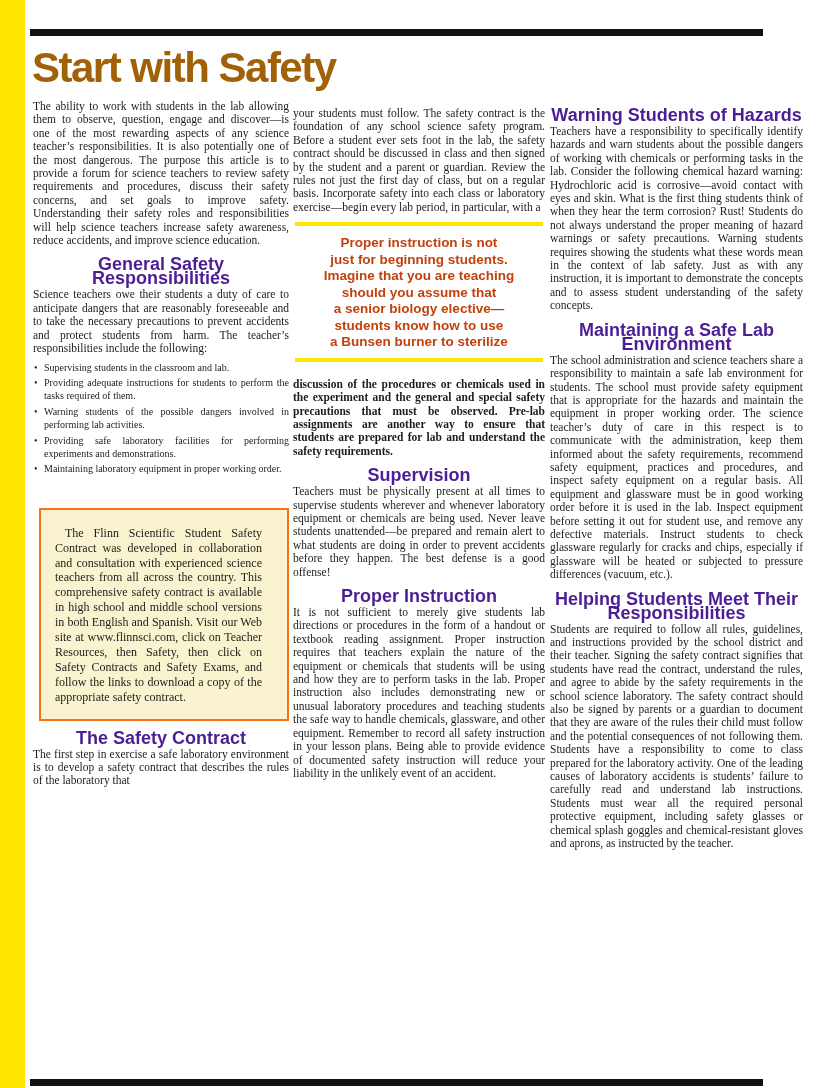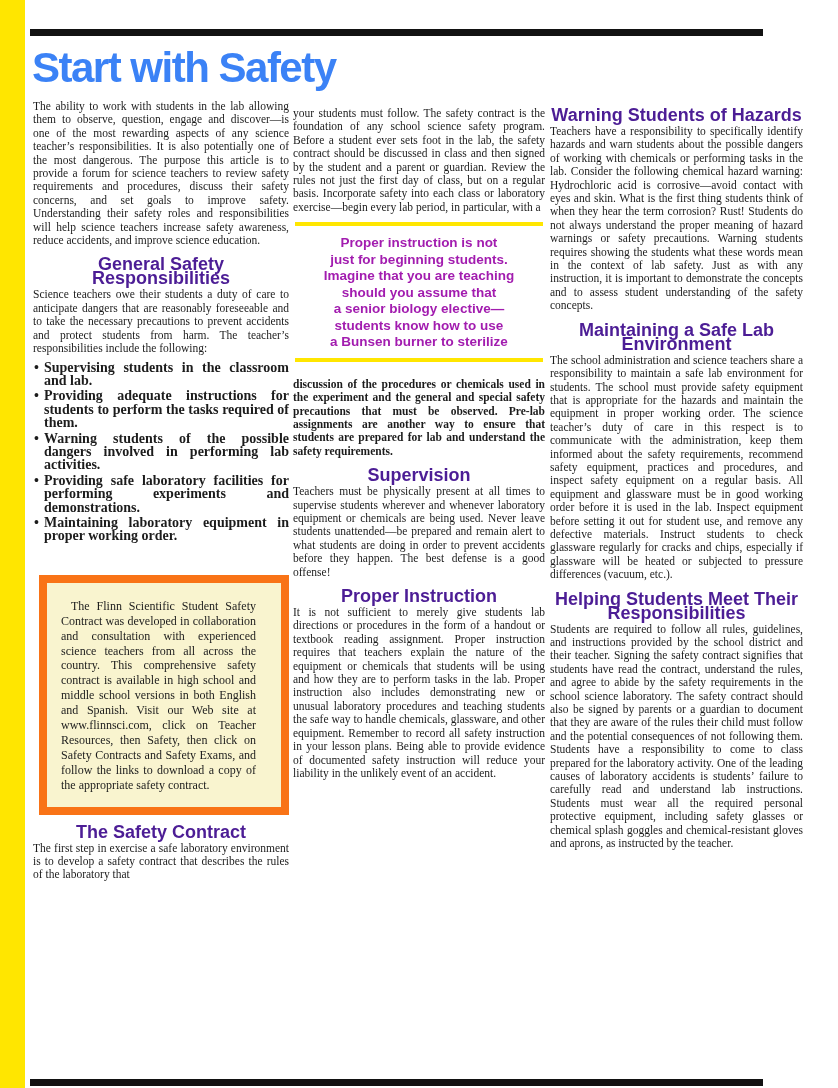--- a/index.html
+++ b/index.html
@@ -27,21 +27,21 @@
   .bar.top { top: 29px; }
   .bar.bottom { top: 1079px; }
   .title {
     position: absolute;
     left: 32px; top: 44px;
     margin: 0;
     font-family: "Liberation Sans", sans-serif;
     font-weight: bold;
     font-size: 42px;
     letter-spacing: -1.5px;
-    color: #3b82f6;
+    color: #a16207;
     white-space: nowrap;
   }
   .col {
     position: absolute;
     font-family: "Liberation Serif", serif;
   }
   .col1 { left: 33px;  top: 100px; width: 256px; }
   .col2 { left: 293px; top: 107px; width: 252px; }
   .col3 { left: 550px; top: 108px; width: 253px; }
   .body {
@@ -64,35 +64,34 @@
   .col3 .h:first-child { margin-top: 0; }
   .bullets {
     list-style: none;
     margin: 5px 0 0 0;
     padding: 0;
   }
   .bullets li {
     position: relative;
     margin: 2px 0 2px 0;
     padding-left: 11px;
-    font-size: 14px;
+    font-size: 10px;
     line-height: 13.4px;
     text-align: justify;
     hyphens: auto;
-    font-weight: bold;
   }
   .bullets li::before {
     content: "\2022";
     position: absolute;
     left: 1px; top: 0;
   }
   .flinn-box {
     margin: 32px 0 0 6px;
     background: #F9F4CF;
-    border: 8px solid #f97316;
+    border: 2px solid #f97316;
     padding: 16px 25px 14px 14px;
   }
   .boxbody {
     margin: 0;
     font-size: 12px;
     line-height: 14.9px;
     text-align: justify;
     text-indent: 10px;
     hyphens: auto;
   }
@@ -102,21 +101,21 @@
     margin: 8px 2px 0 2px;
   }
   .rule.below { margin-top: 7px; }
   .quote {
     margin: 9px 0 0 0;
     font-family: "Liberation Sans", sans-serif;
     font-weight: bold;
     font-size: 13.5px;
     line-height: 16.5px;
     text-align: center;
-    color: #a21caf;
+    color: #c2410c;
   }
   .gap { margin-top: 16px; font-weight: bold; }
 </style>
 </head>
 <body>
 
 <div class="page">
   <div class="stripe"></div>
   <div class="bar top"></div>
   <div class="bar bottom"></div>

